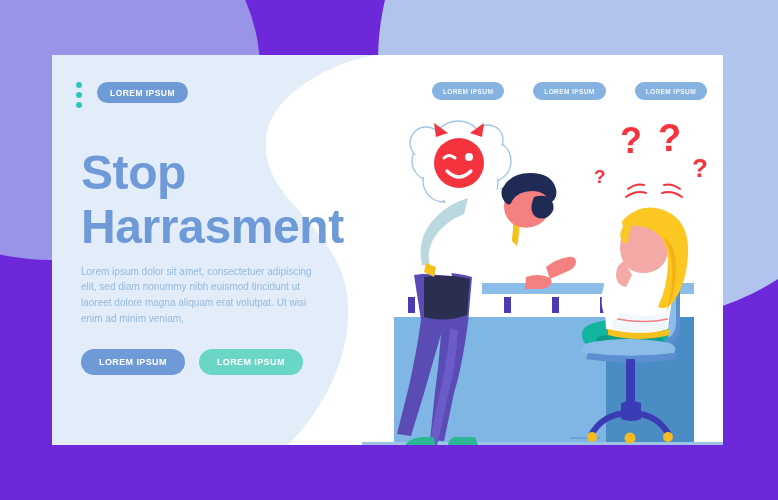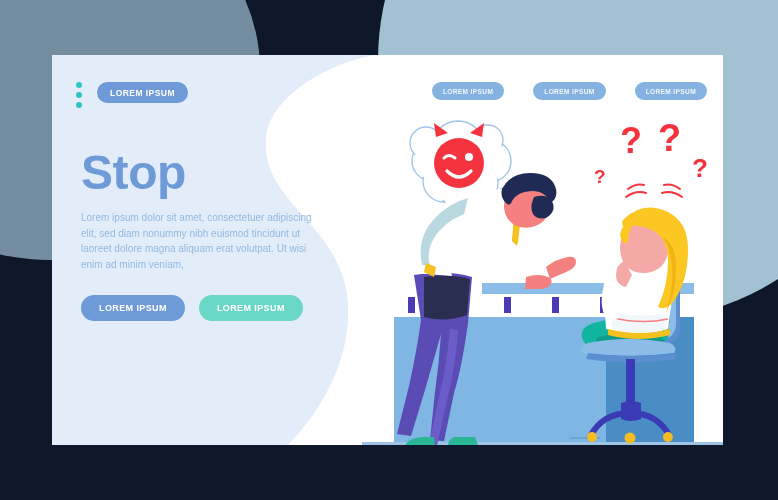--- a/index.html
+++ b/index.html
@@ -8,21 +8,21 @@
     width: 778px;
     height: 500px;
     overflow: hidden;
     font-family: "Liberation Sans", sans-serif;
   }
 
   #page {
     position: relative;
     width: 778px;
     height: 500px;
-    background: #0f172a;
+    background: #6d28d9;
     overflow: hidden;
   }
 
   
   .outer-blob {
     position: absolute;
     right: -120px;
     top: -200px;
     width: 520px;
     height: 520px;
@@ -209,20 +209,21 @@
       <div class="nav-pills">
         <button class="nav-pill">LOREM IPSUM</button>
         <button class="nav-pill">LOREM IPSUM</button>
         <button class="nav-pill">LOREM IPSUM</button>
       </div>
     </div>
 
     <div class="copy">
       <h1 class="headline">
         <span>Stop</span>
+        <span class="l2">Harrasment</span>
       </h1>
       <p class="body-copy">Lorem ipsum dolor sit amet, consectetuer adipiscing elit, sed diam nonummy nibh euismod tincidunt ut laoreet dolore magna aliquam erat volutpat. Ut wisi enim ad minim veniam,</p>
       <div class="cta-row">
         <button class="cta cta-primary">LOREM IPSUM</button>
         <button class="cta cta-secondary">LOREM IPSUM</button>
       </div>
     </div>
 
     <svg class="illus" viewBox="0 0 361 360">
 

